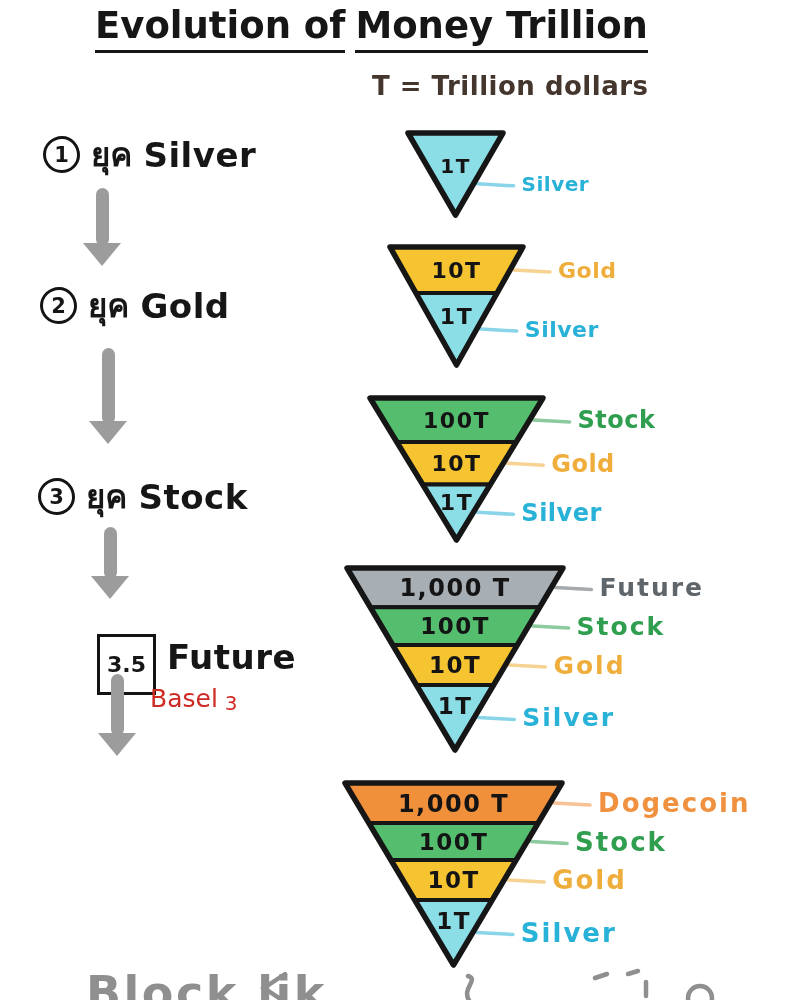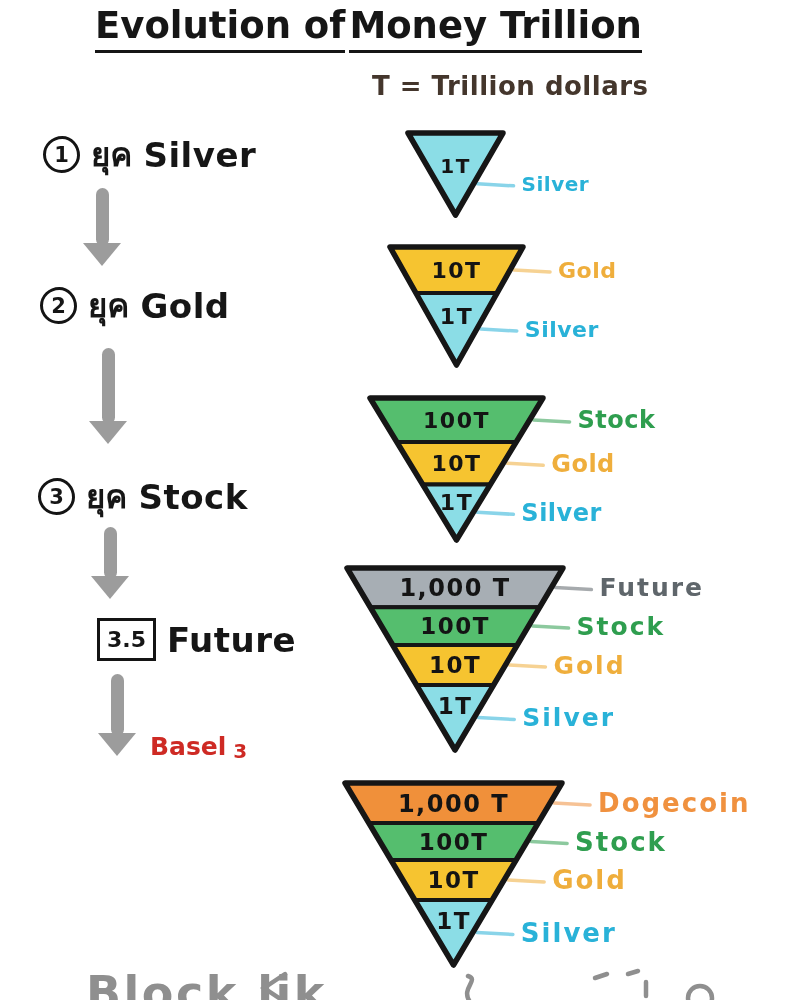--- a/index.html
+++ b/index.html
@@ -3,34 +3,34 @@
 <meta charset="utf-8">
 <style>
   html,body{margin:0;padding:0;}
   body{
     width:800px;height:1000px;overflow:hidden;position:relative;
     background:#ffffff;color:#161616;
     font-family:"DejaVu Sans","Liberation Sans",sans-serif;
   }
   .title{position:absolute;top:4px;left:95px;font-size:37px;font-weight:bold;white-space:nowrap;color:#161616;}
   .title .u{border-bottom:3.5px solid #161616;padding-bottom:3px;}
-  .title .gap{margin-right:4px;}
+  .title .gap{margin-right:10px;}
   .subtitle{position:absolute;top:71px;left:372px;font-size:26px;font-weight:600;color:#44362c;letter-spacing:.5px;white-space:nowrap;}
   .era-row{position:absolute;display:flex;align-items:center;gap:11px;white-space:nowrap;}
   .circle-num{width:37px;height:37px;box-sizing:border-box;border:3.5px solid #141414;
     border-radius:52% 48% 50% 50%/50% 52% 48% 50%;display:flex;align-items:center;justify-content:center;
     font-size:21px;font-weight:bold;flex:0 0 auto;}
-  .num-box{border:3px solid #141414;font-size:22px;font-weight:bold;padding:6px 7px;flex:0 0 auto;}
+  .num-box{border:3px solid #141414;font-size:22px;font-weight:bold;padding:15px 7px;flex:0 0 auto;margin-top:16px;}
   .thai{font-size:33px;font-weight:600;}
   .era-label{font-size:34px;font-weight:800;letter-spacing:.5px;}
   .arrow{position:absolute;width:38px;display:flex;flex-direction:column;align-items:center;}
   .arrow-shaft{width:13px;background:#9c9c9c;border-radius:7px;}
   .arrow-head{width:0;height:0;border-left:19px solid transparent;border-right:19px solid transparent;
     border-top:23px solid #9c9c9c;margin-top:-3px;}
-  .basel{position:absolute;left:150px;top:732px;font-size:25px;font-weight:bold;color:#ce2a24;white-space:nowrap;}
+  .basel{position:absolute;left:150px;top:684px;font-size:25px;font-weight:normal;color:#ce2a24;white-space:nowrap;}
   .basel-sub{font-size:20px;margin-left:7px;position:relative;top:3px;}
   .bottom-cut{position:absolute;left:86px;top:966px;font-size:46px;font-weight:bold;color:#8f8f8f;
     letter-spacing:2.5px;white-space:nowrap;}
   #funnel-svg{position:absolute;left:0;top:0;}
 </style>
 </head>
 <body>
 
 <div class="title">
   <span class="u gap">Evolution of</span><span class="u">Money Trillion</span>

